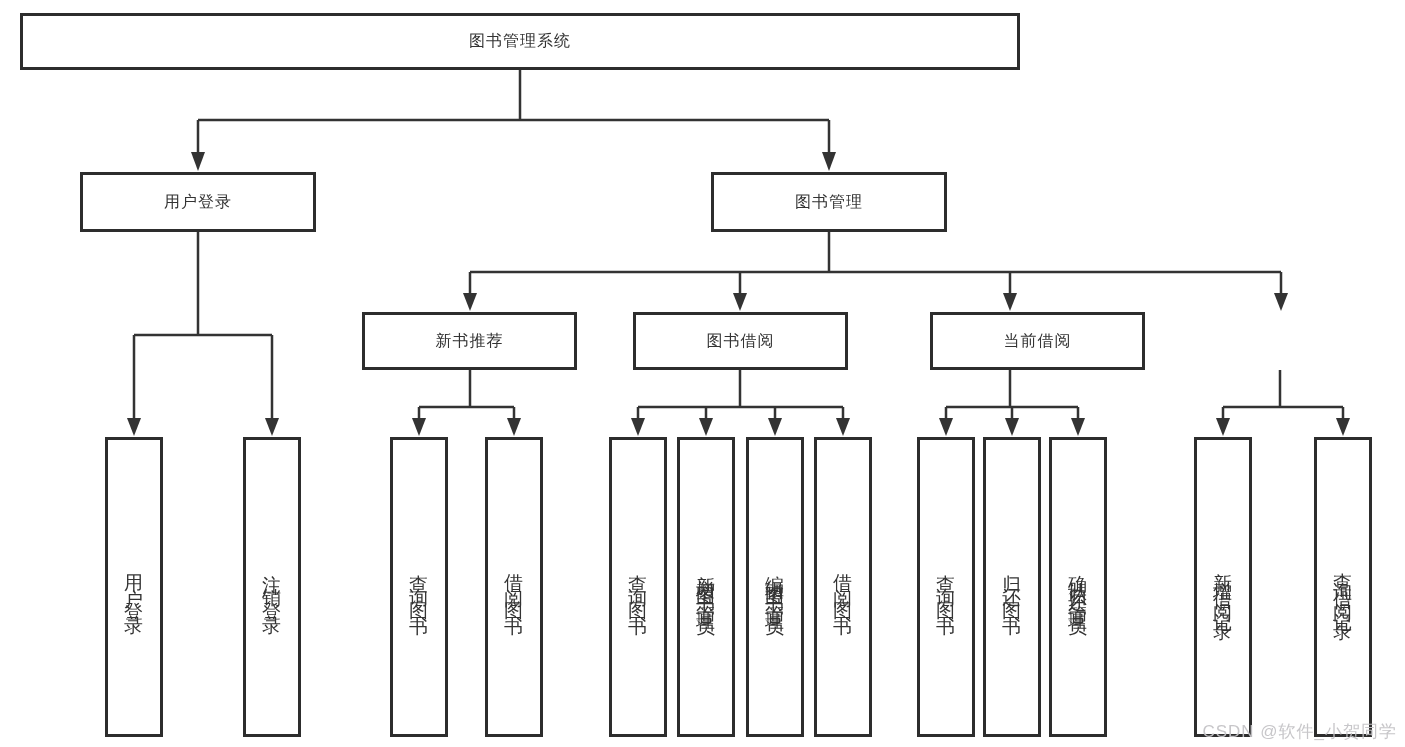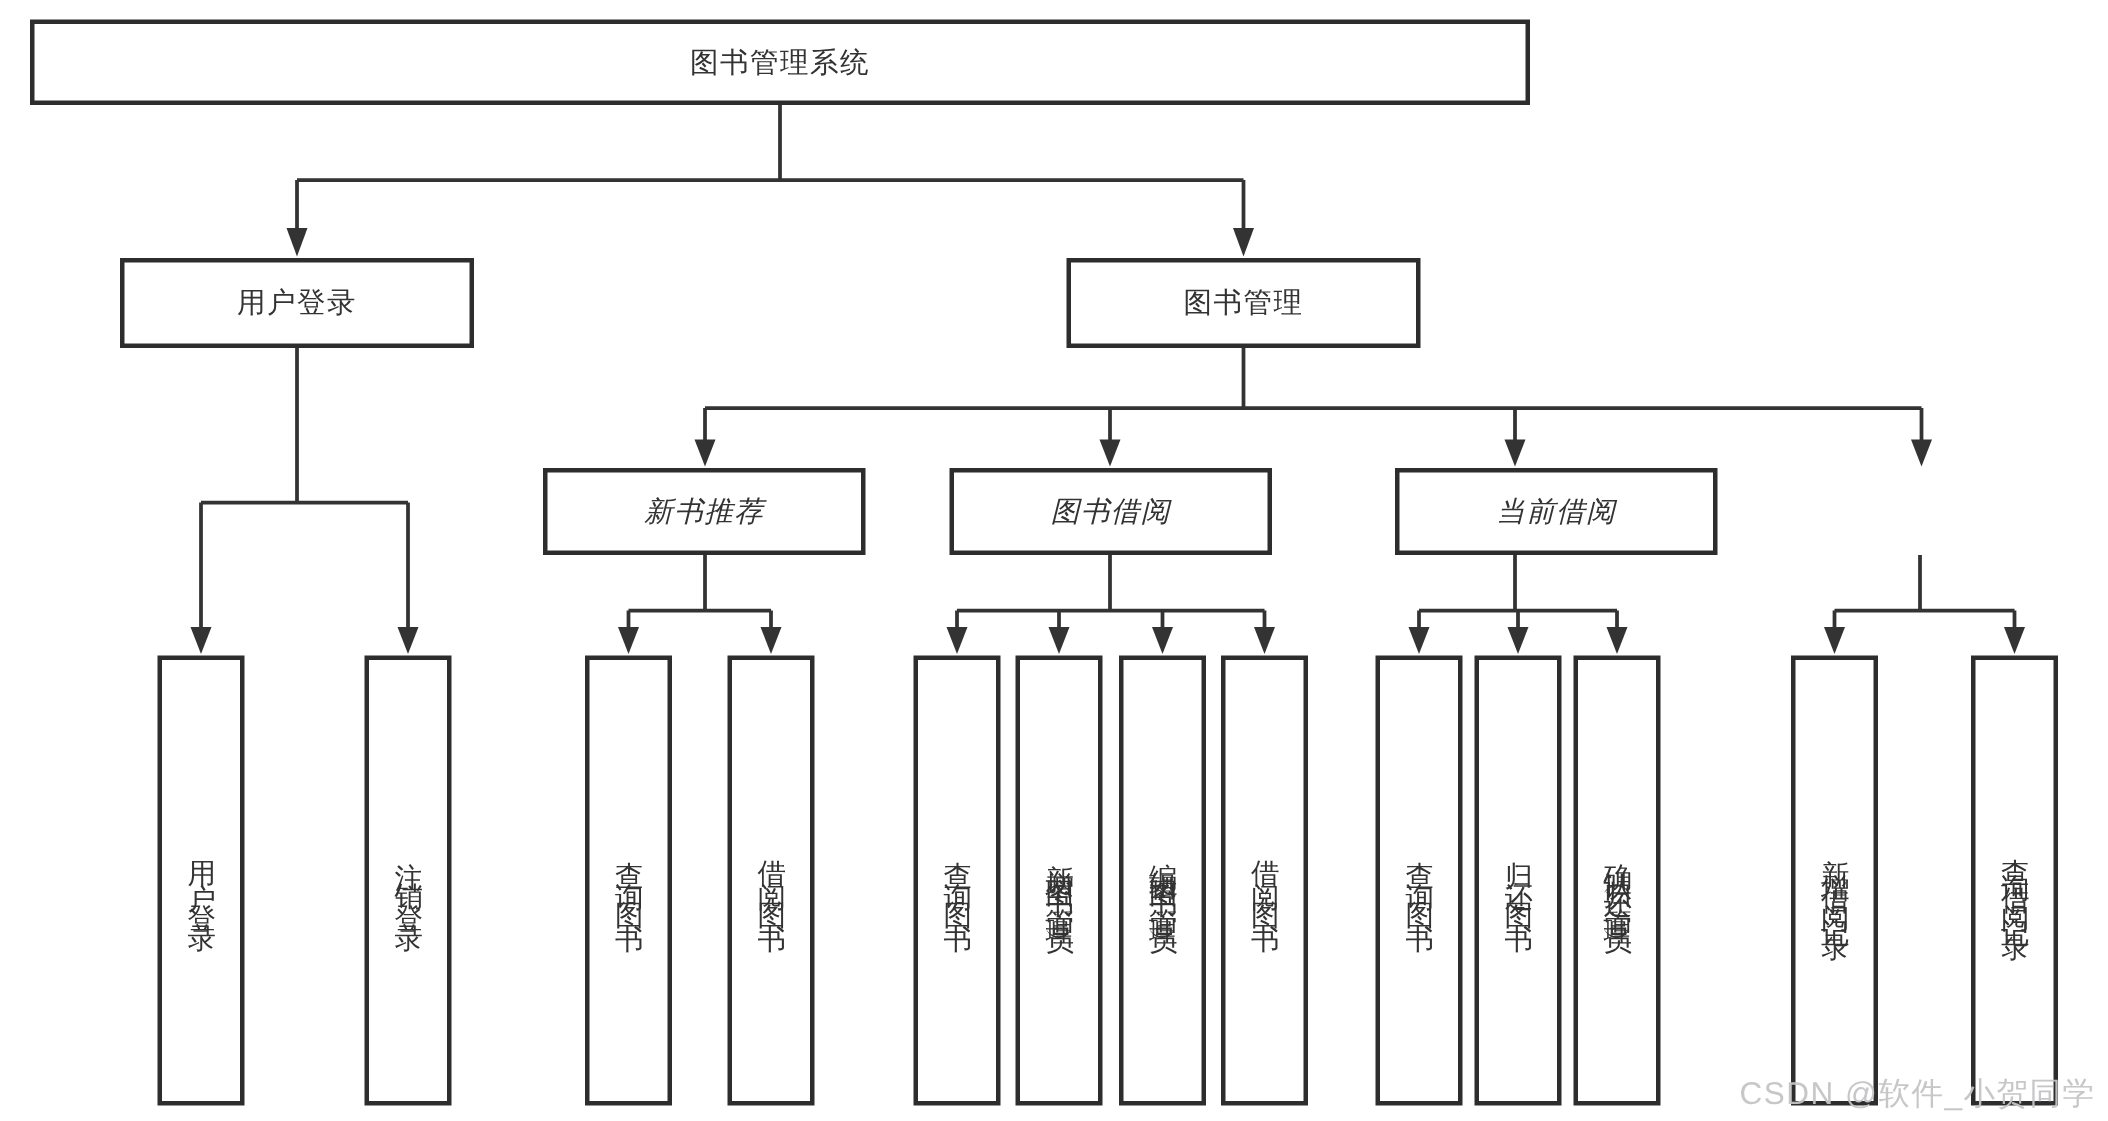--- a/index.html
+++ b/index.html
@@ -6,61 +6,61 @@
   #canvas{
     position:relative;width:1405px;height:747px;background:#ffffff;
     font-family:"Liberation Sans","DejaVu Sans",sans-serif;overflow:hidden;
   }
   #connector-layer{position:absolute;left:0;top:0;width:1405px;height:747px;}
   .edge{stroke:#333333;stroke-width:2.5;fill:none;}
   .arrowhead{fill:#333333;stroke:none;}
   .hbox{
     position:absolute;display:flex;align-items:center;justify-content:center;
     border:3px solid #2d2d2d;background:#ffffff;color:#333333;
-    font-size:19px;box-sizing:border-box;letter-spacing:1px;
+    font-size:16px;box-sizing:border-box;letter-spacing:1px;
   }
   .vbox{
     position:absolute;top:437px;width:58px;height:300px;
     border:3px solid #2d2d2d;background:#ffffff;
     display:flex;align-items:center;justify-content:center;box-sizing:border-box;
   }
   .vtext{
     writing-mode:vertical-rl;text-orientation:mixed;white-space:nowrap;
     font-size:19px;color:#333333;line-height:1;
   }
   .sp-lg{letter-spacing:14px;}
   .sp-md{letter-spacing:10px;}
   .sp-sm{letter-spacing:6px;}
   
   .n-root{left:20px;top:13px;width:1000px;height:57px;}
   
   .n-user-login{left:80px;top:172px;width:236px;height:60px;}
   .n-book-mgmt{left:711px;top:172px;width:236px;height:60px;text-align:center;}
   
-  .l3{top:312px;width:215px;height:58px;font-style:italic;}
+  .l3{top:312px;width:215px;height:58px;}
   .n-recommend{left:362px;}
   .n-borrow{left:633px;}
   .n-current{left:903px;margin-left:27px;}
   .n-records{left:1173px;}
   
   .n-leaf-login{left:105px;}
   .n-leaf-logout{left:243px;}
   .n-leaf-q1{left:390px;}
   .n-leaf-b1{left:485px;}
   .n-leaf-q2{left:609px;}
   .n-leaf-add-book{left:677px;}
   .n-leaf-edit-book{left:746px;}
   .n-leaf-b2{left:814px;}
   .n-leaf-q3{left:917px;}
   .n-leaf-return{left:983px;}
   .n-leaf-confirm{left:1049px;}
   .n-leaf-add-rec{left:1194px;}
   .n-leaf-q-rec{left:1314px;}
   #watermark{
-    position:absolute;right:8px;bottom:4px;font-size:21px;
+    position:absolute;right:8px;bottom:4px;font-size:17px;
     color:rgba(196,195,198,0.95);letter-spacing:1px;z-index:10;
   }
 </style>
 </head>
 <body>
 
 <div id="canvas">
 
   <svg id="connector-layer" viewBox="0 0 1405 747" xmlns="http://www.w3.org/2000/svg">
 

